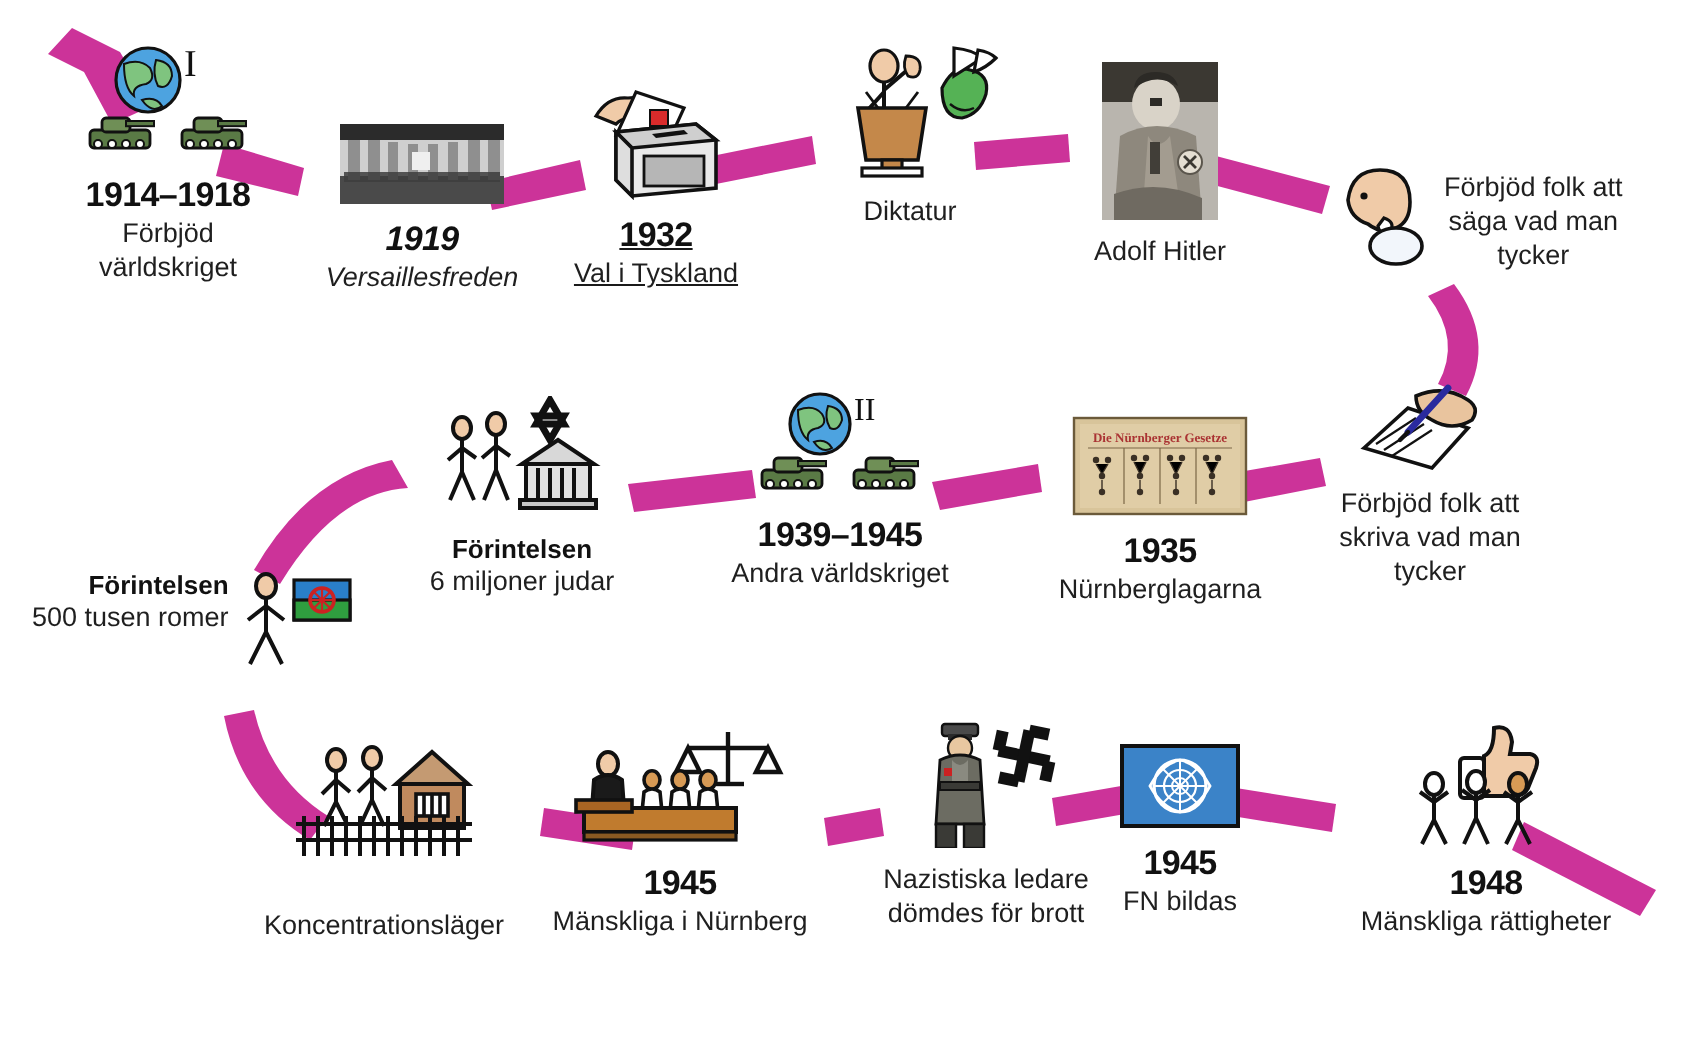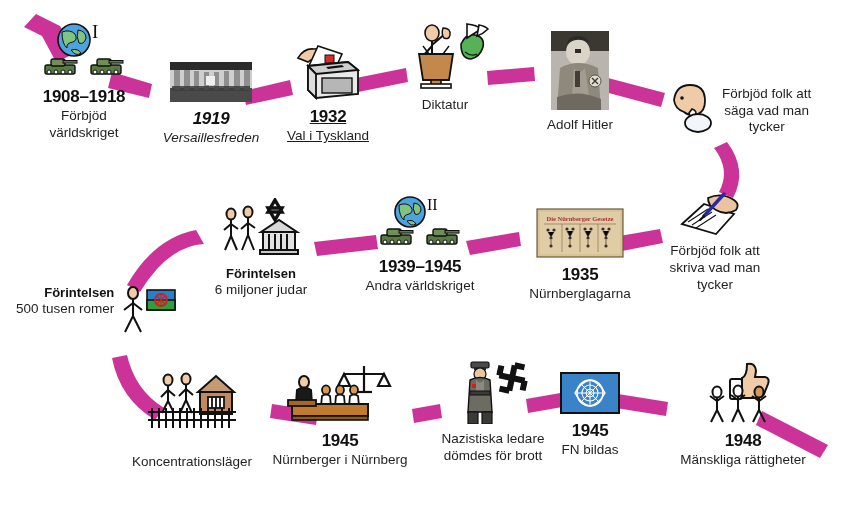--- a/index.html
+++ b/index.html
@@ -152,21 +152,21 @@
             <rect x="9" y="1" width="14" height="7" rx="2" fill="#6f8f56" stroke="#111" stroke-width="1.4"></rect>
             <rect x="21" y="2.5" width="14" height="2.6" fill="#5a7a45" stroke="#111" stroke-width="1"></rect>
             <circle cx="7" cy="14" r="2" fill="#fff" stroke="#111" stroke-width="1"></circle>
             <circle cx="14" cy="14" r="2" fill="#fff" stroke="#111" stroke-width="1"></circle>
             <circle cx="21" cy="14" r="2" fill="#fff" stroke="#111" stroke-width="1"></circle>
             <circle cx="28" cy="14" r="2" fill="#fff" stroke="#111" stroke-width="1"></circle>
           </g>
         </g>
       </svg>
     </div>
-    <div class="date">1908–1918</div>
+    <div class="date">1914–1918</div>
     <div class="caption">Förbjöd
 världskriget</div>
   </div>
 
   <div class="node" style="left:152px; top:62px; width:118px;font-style:italic;">
     <div class="art">
       <svg width="82" height="40" viewBox="0 0 82 40">
         <rect width="82" height="40" fill="#cfcfcf"></rect>
         <rect x="0" y="0" width="82" height="8" fill="#2b2b2b"></rect>
         <rect x="0" y="26" width="82" height="14" fill="#4a4a4a"></rect>
@@ -203,21 +203,21 @@
         <path d="M16 30 L56 26 L66 34 L24 38 Z" fill="#cfcfcf" stroke="#111" stroke-width="1.8"></path>
         <path d="M24 38 L24 62 L16 54 L16 30 Z" fill="#dedede" stroke="#111" stroke-width="1.8"></path>
         <rect x="30" y="42" width="30" height="15" fill="#b6b6b6" stroke="#111" stroke-width="1.4"></rect>
         <path d="M34 31 L50 29 L52 31 L36 33 Z" fill="#111"></path>
       </svg>
     </div>
     <div class="date">1932</div>
     <div class="caption">Val i Tyskland</div>
   </div>
 
-  <div class="node" style="left:396px; top:22px; width:98px;text-align:center;">
+  <div class="node" style="left:406px; top:22px; width:98px;text-align:center;">
     <div class="art">
       <svg width="92" height="68" viewBox="0 0 92 68">
 
         <ellipse cx="33" cy="11" rx="7" ry="8" fill="#f0cba8" stroke="#111" stroke-width="1.6"></ellipse>
         <path d="M33 19 L33 36" stroke="#111" stroke-width="2"></path>
         <path d="M33 23 L47 11" stroke="#111" stroke-width="2"></path>
         <path d="M33 24 L24 34" stroke="#111" stroke-width="2"></path>
         <path d="M44 6 q8 0 7 7 q-1 5 -6 3 q-3 -4 -1 -10z" fill="#f0cba8" stroke="#111" stroke-width="1.4"></path>
 
         <path d="M20 32 L54 32 L50 58 L24 58 Z" fill="#c4884a" stroke="#111" stroke-width="1.8"></path>
@@ -494,21 +494,21 @@
           <ellipse cx="68" cy="28" rx="4" ry="4.6" fill="#d79a55"></ellipse>
           <path d="M64 34 q4 -3 8 0 L73 44 L63 44 Z" fill="#ffffff"></path>
         </g>
 
         <rect x="6" y="42" width="76" height="12" fill="#c07b2e" stroke="#111" stroke-width="2"></rect>
         <rect x="2" y="38" width="28" height="6" fill="#a96523" stroke="#111" stroke-width="1.8"></rect>
         <rect x="6" y="54" width="76" height="4" fill="#8a5a22" stroke="#111" stroke-width="1.6"></rect>
       </svg>
     </div>
     <div class="date">1945</div>
-    <div class="caption">Nürnberger i Nürnberg</div>
+    <div class="caption">Mänskliga i Nürnberg</div>
   </div>
 
   <div class="node" style="left:428px; top:360px; width:130px;">
     <div class="art">
       <svg width="86" height="64" viewBox="0 0 86 64">
 
         <rect x="21" y="2" width="18" height="6" rx="1.5" fill="#4a4a4a" stroke="#111" stroke-width="1.2"></rect>
         <rect x="24" y="7" width="12" height="3" fill="#2a2a2a"></rect>
         <ellipse cx="30" cy="14" rx="6" ry="6" fill="#e8c7a0" stroke="#111" stroke-width="1.2"></ellipse>
         <path d="M20 20 q10 -5 20 0 L42 52 L18 52 Z" fill="#6c6c62" stroke="#111" stroke-width="1.4"></path>

